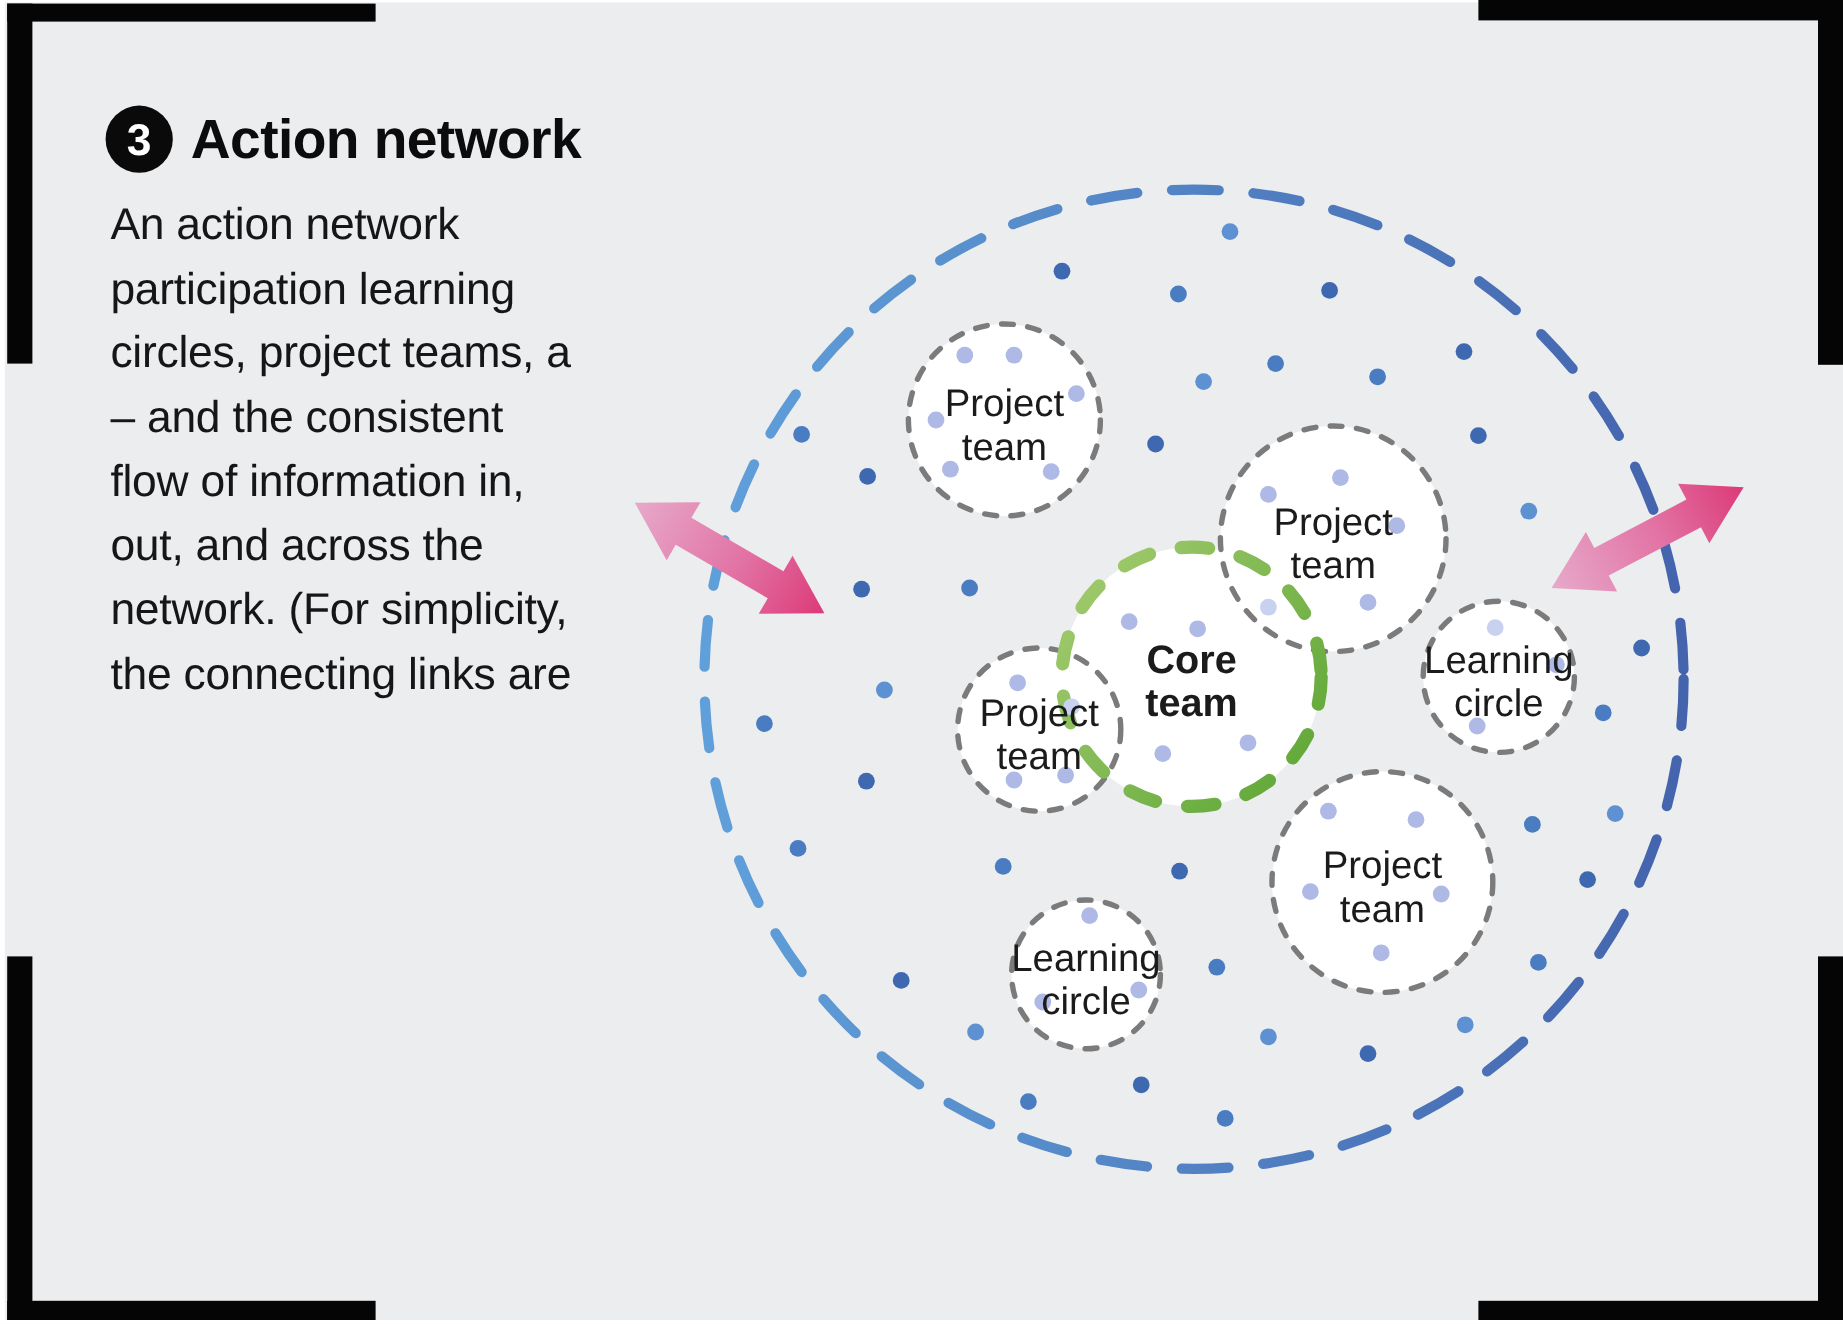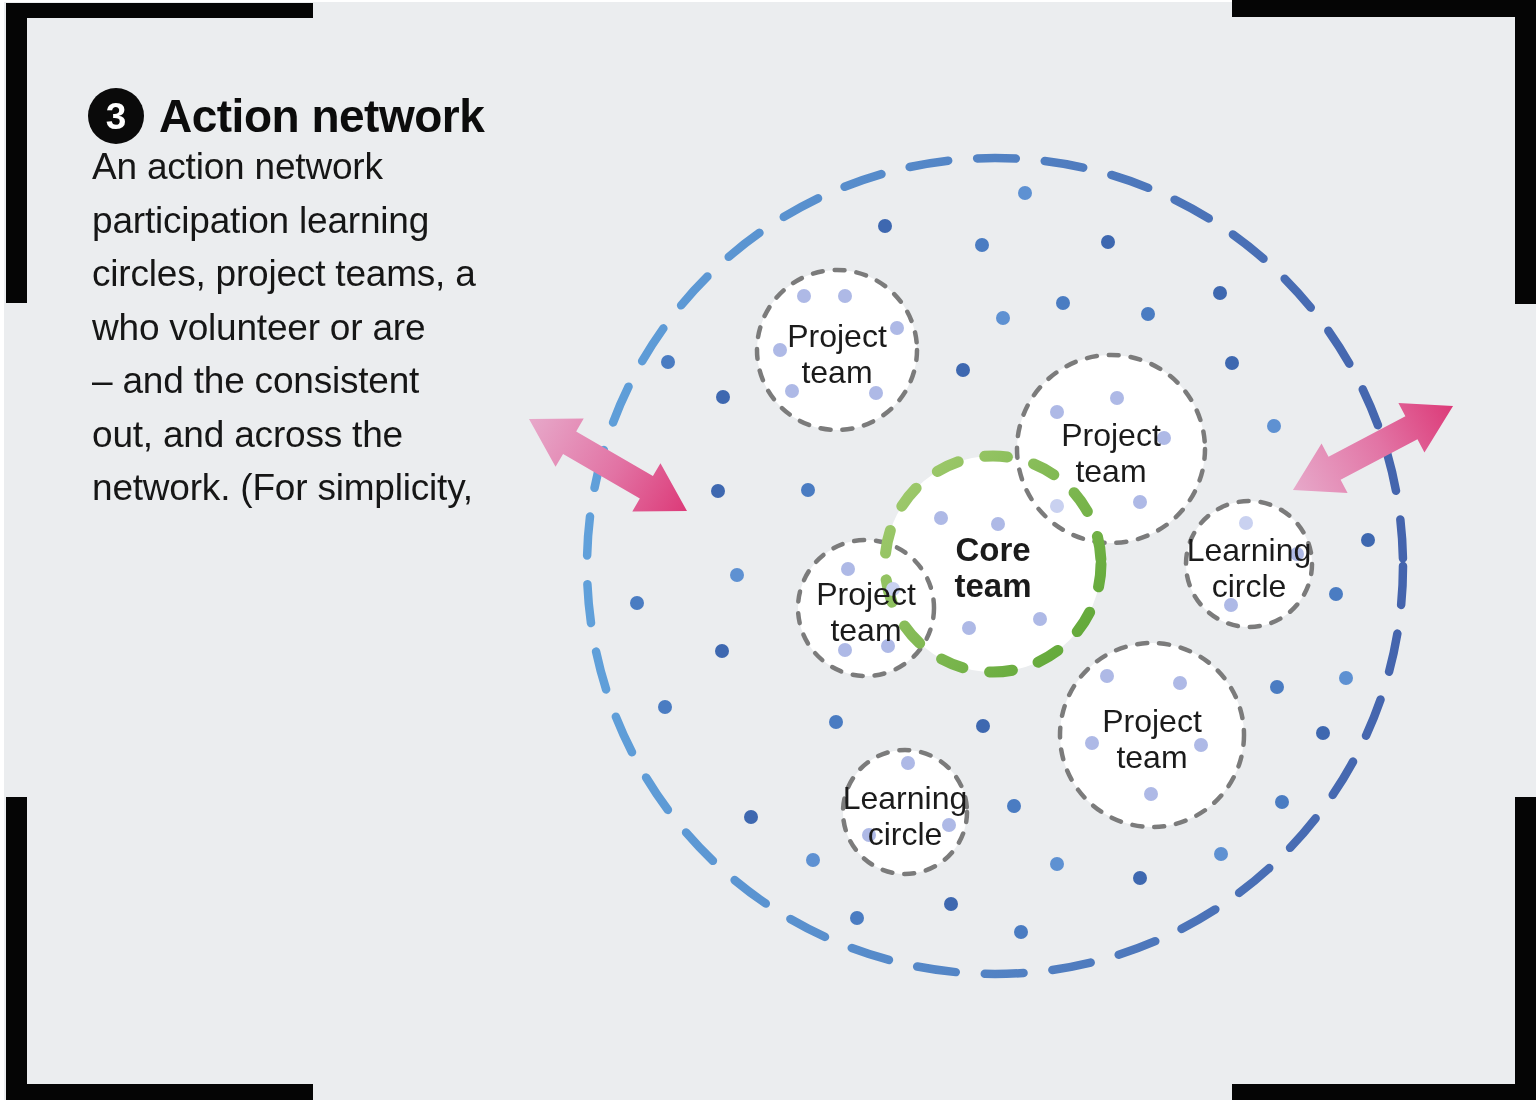--- a/index.html
+++ b/index.html
@@ -5,21 +5,21 @@
   html,body{margin:0;padding:0;background:#ffffff;}
   .page{position:relative;width:1536px;height:1103px;overflow:hidden;
         font-family:"Liberation Sans",sans-serif;background:#ffffff;}
   .panel{position:absolute;left:4px;top:2px;right:0;bottom:3px;background:#ebedef;}
   #diagram-svg{position:absolute;left:0;top:0;width:1536px;height:1103px;z-index:1;}
   .header{position:absolute;left:88px;top:88px;display:flex;align-items:center;gap:15px;z-index:2;}
   .badge{width:56px;height:56px;border-radius:50%;background:#0a0a0a;display:flex;
          align-items:center;justify-content:center;}
   .badge span{color:#ffffff;font-size:37px;font-weight:700;line-height:1;}
   .title{margin:0;font-size:46px;font-weight:700;letter-spacing:-0.5px;color:#0c0c0c;}
-  .description{position:absolute;left:92px;top:140px;z-index:2;color:#161616;
+  .description{position:absolute;left:92px;top:160px;z-index:2;color:#161616;
                font-size:37px;line-height:53.5px;letter-spacing:-0.2px;}
   .description div{white-space:nowrap;}
   .bar{position:absolute;background:#050505;z-index:3;}
   
   .tl-h{left:6px;top:3px;width:307px;height:15px;}
   .tl-v{left:6px;top:3px;width:21px;height:300px;}
   .tr-h{left:1232px;top:0;width:304px;height:17px;}
   .tr-v{left:1515px;top:0;width:21px;height:304px;}
   .bl-h{left:6px;top:1084px;width:307px;height:16px;}
   .bl-v{left:6px;top:797px;width:21px;height:303px;}
@@ -153,24 +153,25 @@
     <div class="badge">
       <span>3</span>
     </div>
     <h1 class="title">Action network</h1>
   </div>
 
   <div id="description" class="description">
       <div>An action network</div>
       <div>participation learning</div>
       <div>circles, project teams, a</div>
-      <div>who volunteer or are</div>
       <div>– and the consistent</div>
+      <div>flow of information in,</div>
       <div>out, and across the</div>
       <div>network. (For simplicity,</div>
+      <div>the connecting links are</div>
     </div>
 
   <div class="bar tl-h"></div>
   <div class="bar tl-v"></div>
   <div class="bar tr-h"></div>
   <div class="bar tr-v"></div>
   <div class="bar bl-h"></div>
   <div class="bar bl-v"></div>
   <div class="bar br-h"></div>
   <div class="bar br-v"></div>

